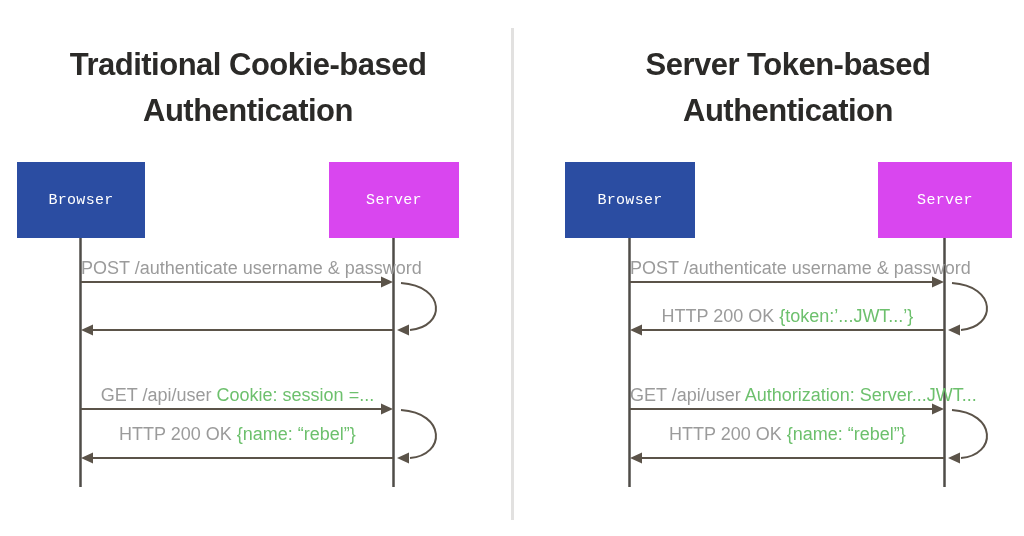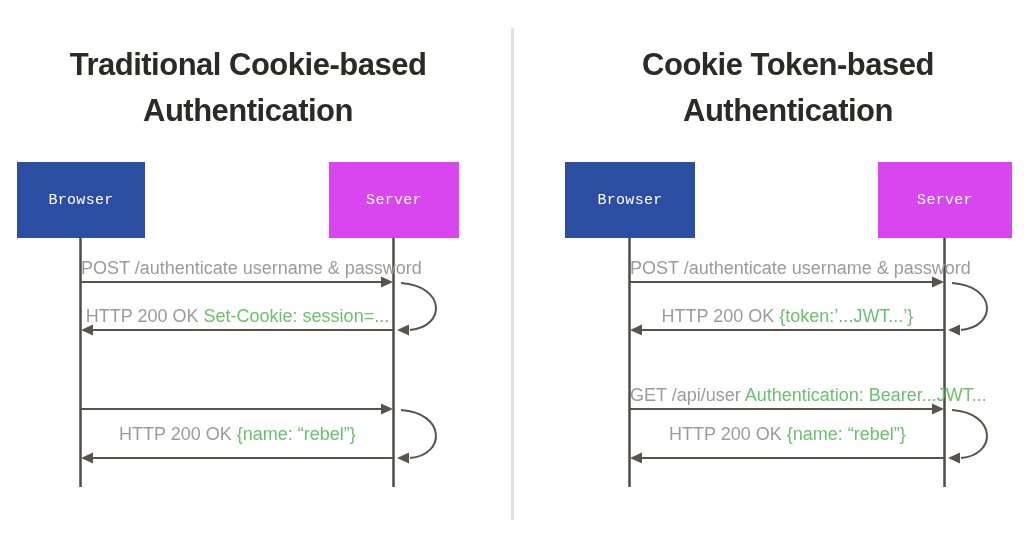--- a/index.html
+++ b/index.html
@@ -78,33 +78,33 @@
       <path d="M 401 283 C 446 286 446 327 410 330" stroke="#5b5349" stroke-width="2" fill="none"></path>
       <polygon points="397,330 409,324.6 409,335.4" fill="#5b5349"></polygon>
 
       <path d="M 401 410 C 446 413 446 455 410 458" stroke="#5b5349" stroke-width="2" fill="none"></path>
       <polygon points="397,458 409,452.6 409,463.4" fill="#5b5349"></polygon>
     </svg>
 
     <div class="msg msg-l msg-row1">
       <span>POST /authenticate username &amp; password</span><span class="hl"></span>
     </div>
-    <div class="msg msg-l msg-row2">
-      <span>HTTP 200 OK </span><span class="hl">Set-Cookie: session=...</span>
+    <div class="msg msg-l msg-row3">
+      <span>GET /api/user </span><span class="hl">Cookie: session =...</span>
     </div>
     <div class="msg msg-l msg-row4">
       <span>HTTP 200 OK </span><span class="hl">{name: “rebel”}</span>
     </div>
   </div>
 
   <div class="divider"></div>
 
   <div class="panel panel-right">
     <div class="title title-right">
-      <div>Cookie Token-based</div>
+      <div>Server Token-based</div>
       <div>Authentication</div>
     </div>
 
     <div class="actor actor-blue" style="left:53px;width:130px;">
       <span>Browser</span>
     </div>
     <div class="actor actor-green" style="left:366px;width:134px;">
       <span>Server</span>
     </div>
 
@@ -133,20 +133,20 @@
       <polygon points="436,458 448,452.6 448,463.4" fill="#5b5349"></polygon>
     </svg>
 
     <div class="msg msg-r msg-row1">
       <span>POST /authenticate username &amp; password</span><span class="hl"></span>
     </div>
     <div class="msg msg-r msg-row2">
       <span>HTTP 200 OK </span><span class="hl">{token:’...JWT...’}</span>
     </div>
     <div class="msg msg-r msg-row3">
-      <span>GET /api/user </span><span class="hl">Authentication: Bearer...JWT...</span>
+      <span>GET /api/user </span><span class="hl">Authorization: Server...JWT...</span>
     </div>
     <div class="msg msg-r msg-row4">
       <span>HTTP 200 OK </span><span class="hl">{name: “rebel”}</span>
     </div>
   </div>
 
 </div>
 
 </body></html>

